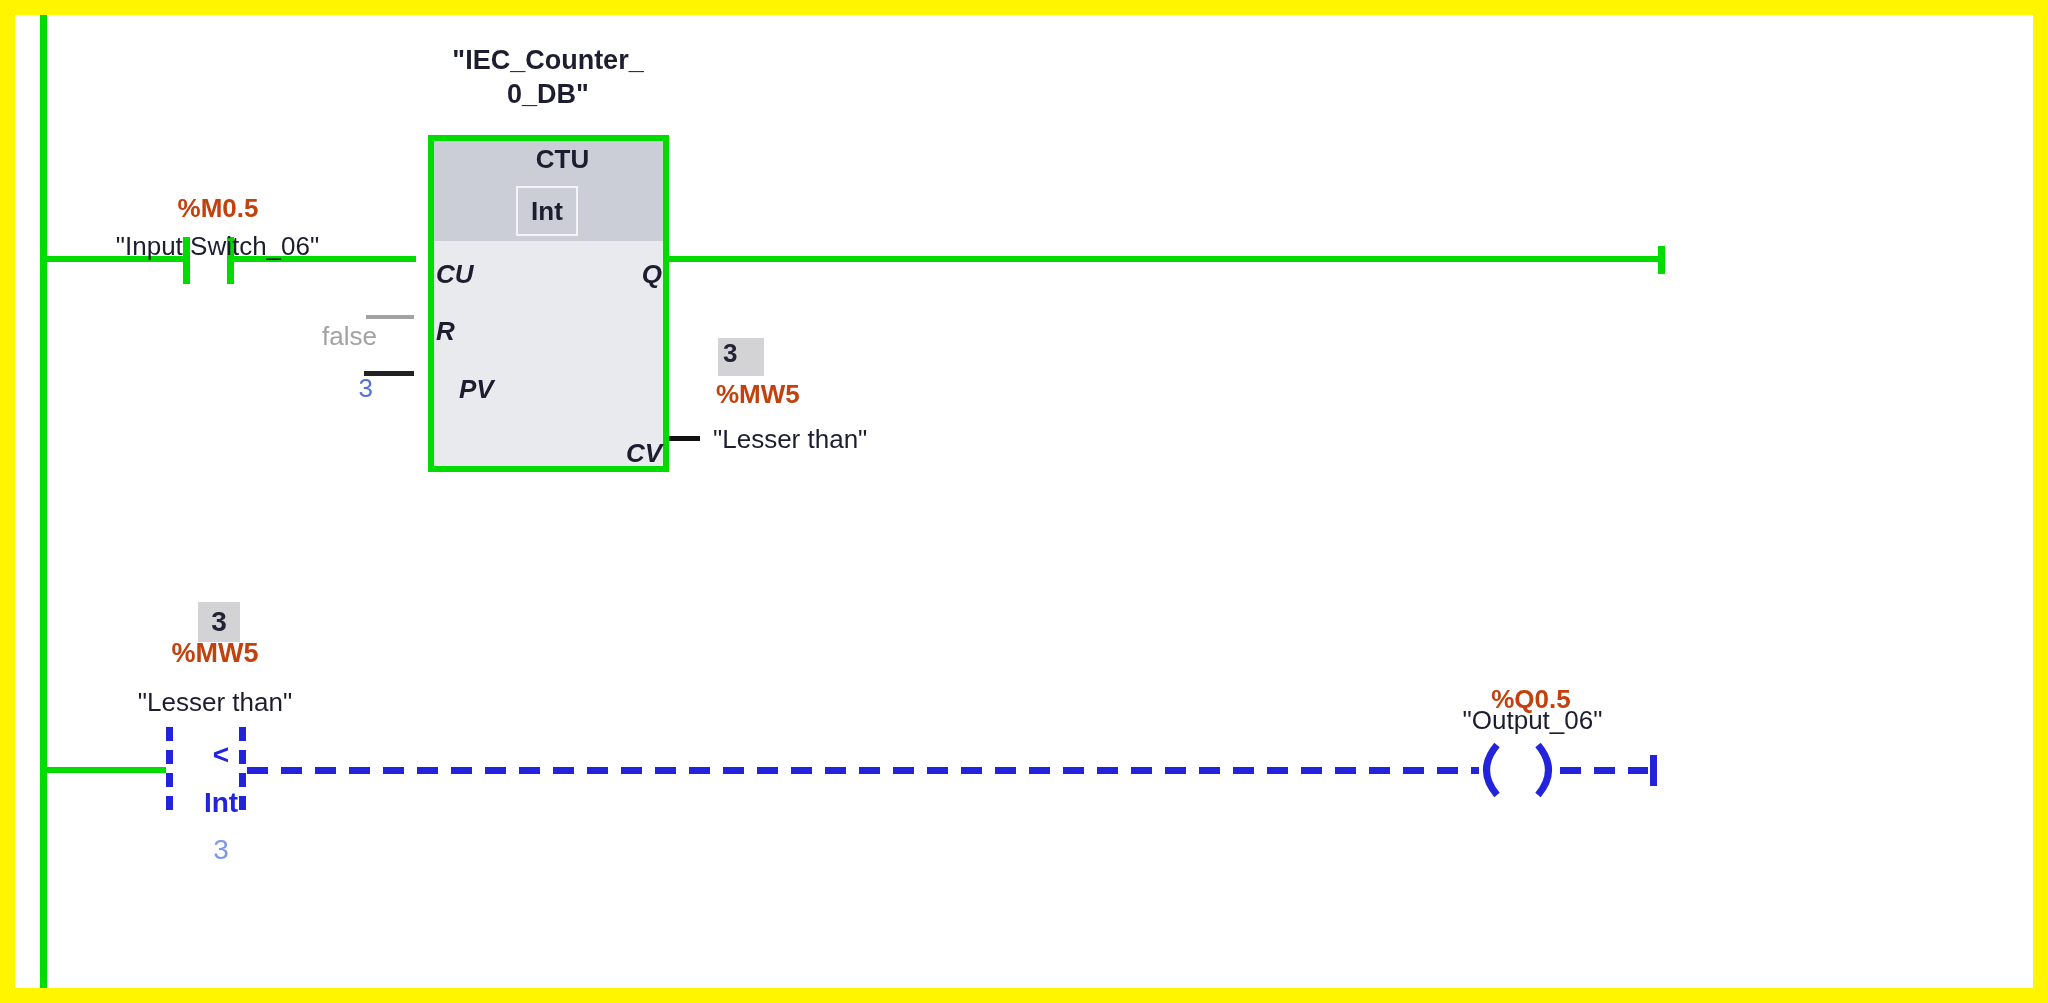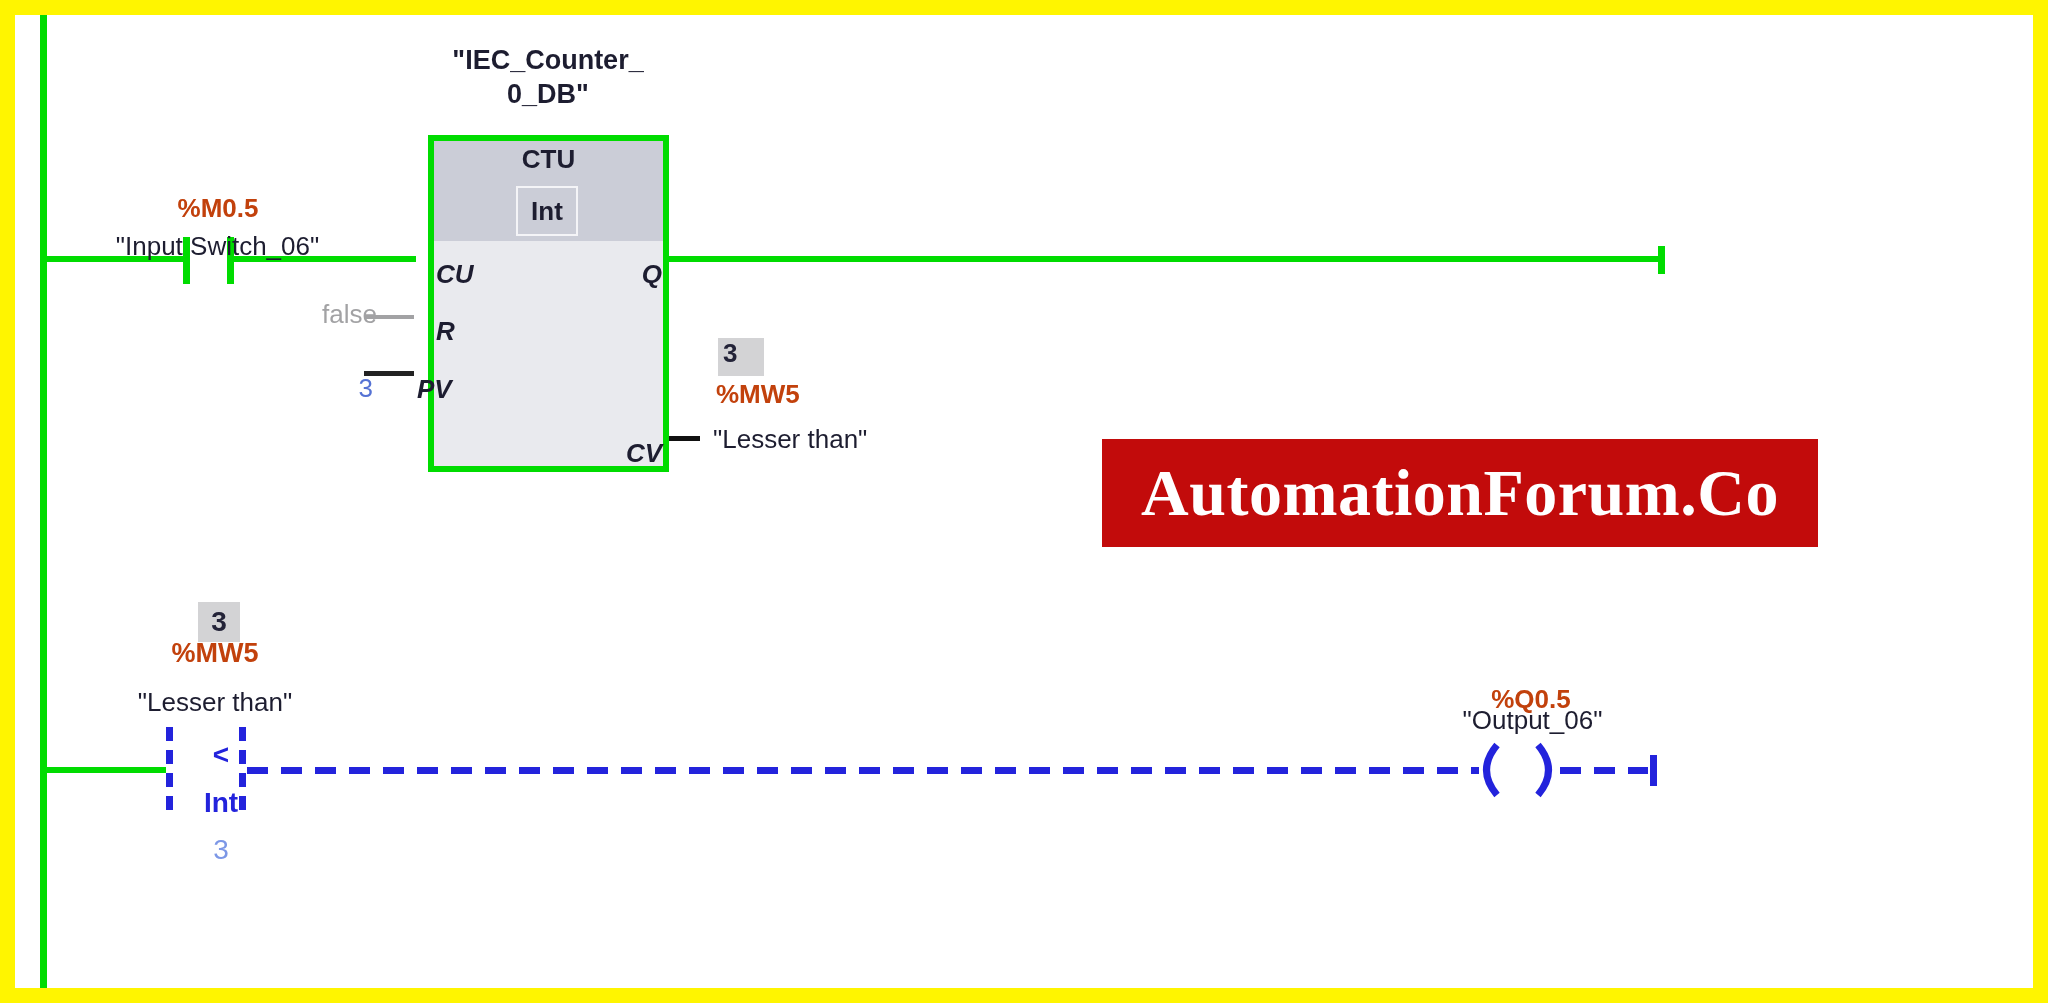--- a/index.html
+++ b/index.html
@@ -92,41 +92,38 @@
   <div class="abs ctr fs27 dark" style="left:398px;top:28px;width:270px;font-weight:600;">
     <span>"IEC_Counter_</span><br>
     <span>0_DB"</span>
   </div>
 
   <div class="abs ctr fs26 teal" style="left:103px;top:178px;width:200px;">%M0.5</div>
   <div class="abs ctr fs26 dark" style="left:60px;top:216px;width:285px;">"Input Switch_06"</div>
 
   <div id="ctu-block"></div>
   <div id="ctu-header"></div>
-  <div class="abs ctr fs26" style="left:413px;top:129px;width:241px;color:#1D1D30;font-weight:700;">CTU</div>
+  <div class="abs ctr fs26" style="left:427px;top:129px;width:241px;color:#1D1D30;font-weight:700;">CTU</div>
   <div id="int-box">
     <span>Int</span>
   </div>
 
   <div class="abs pin" style="left:421px;top:245px;">CU</div>
   <div class="abs pin rt" style="left:597px;top:245px;width:50px;">Q</div>
   <div class="abs pin" style="left:421px;top:302px;">R</div>
-  <div class="abs pin" style="left:402px;top:360px;">PV</div>
+  <div class="abs pin" style="left:444px;top:360px;">PV</div>
   <div class="abs pin rt" style="left:592px;top:424px;width:55px;text-align:right;">CV</div>
 
-  <div class="abs rt fs26 grayop" style="left:270px;top:284px;width:92px;">false</div>
+  <div class="abs rt fs26 grayop" style="left:270px;top:306px;width:92px;">false</div>
   <div class="abs rt fs26 bluemid" style="left:300px;top:358px;width:58px;">3</div>
 
   <div class="abs valbox fs26" style="left:703px;top:323px;width:46px;height:38px;padding-left:5px;box-sizing:border-box;">3</div>
   <div class="abs fs26 teal" style="left:701px;top:364px;">%MW5</div>
   <div class="abs fs26 dark" style="left:698px;top:409px;">"Lesser than"</div>
 
-  <div id="banner">
-    <span>AutomationForum.Co</span>
-  </div>
 
   <div class="abs valbox fs28 ctr" style="left:183px;top:587px;width:42px;height:40px;line-height:40px;">3</div>
   <div class="abs ctr fs27 teal" style="left:110px;top:623px;width:180px;line-height:30px;">%MW5</div>
   <div class="abs ctr fs26 dark" style="left:85px;top:672px;width:230px;">"Lesser than"</div>
 
   <div class="abs ctr fs28 blue" style="left:168px;top:725px;width:76px;">&lt;</div>
   <div class="abs ctr fs28 blue" style="left:168px;top:773px;width:76px;">Int</div>
   <div class="abs ctr fs28 bluelight" style="left:168px;top:820px;width:76px;">3</div>
 
   <div class="abs ctr fs26 teal" style="left:1430px;top:669px;width:172px;">%Q0.5</div>

